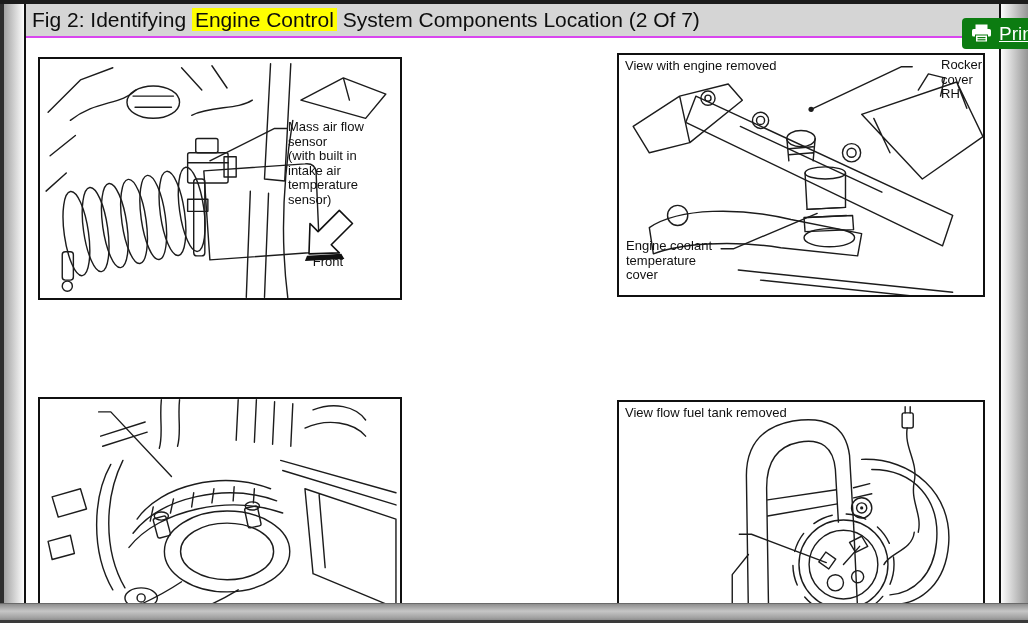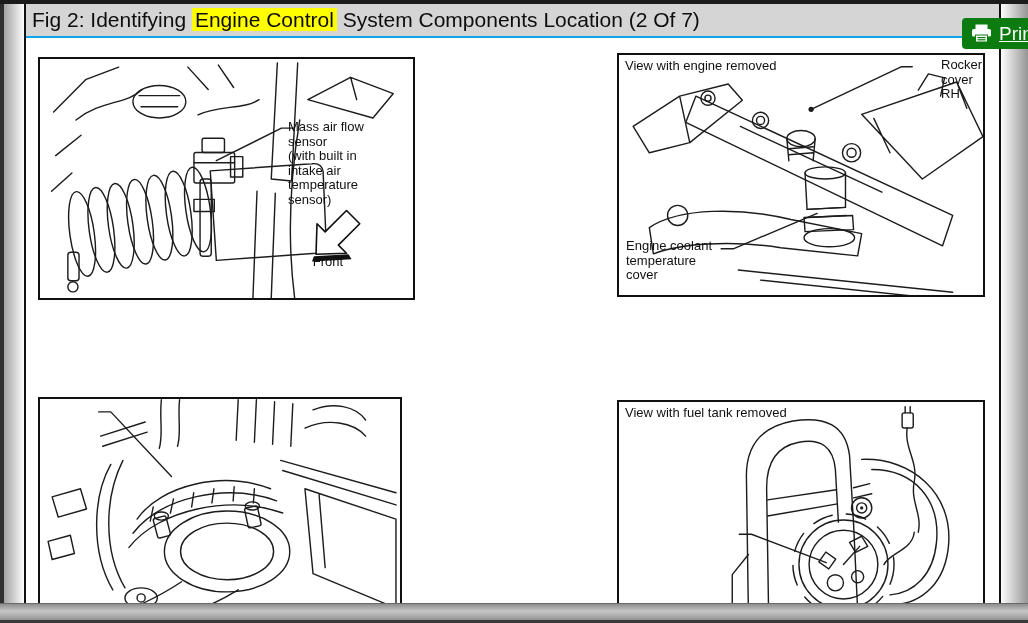--- a/index.html
+++ b/index.html
@@ -20,35 +20,35 @@
   .edge-right-grad{position:absolute;left:1001px;top:4px;width:27px;height:619px;
     background:linear-gradient(to right,#fdfdfd,#959595);z-index:25;}
 
   .scrollbar{position:absolute;left:0;top:603px;width:100%;height:17px;box-sizing:border-box;
     border-top:1px solid #6a6a6a;
     background:linear-gradient(to bottom,#8e8e8e,#c6c6c6 45%,#a2a2a2 85%,#8f8f8f);z-index:30;}
   .bottom-strip{position:absolute;left:0;top:620px;width:100%;height:3px;background:#3a3a3a;z-index:30;}
 
   
   .titlebar{position:absolute;left:26px;top:4px;width:973px;height:34px;box-sizing:border-box;
-    background:#d5d5d5;border-bottom:2px solid #0ea5e9;
+    background:#d5d5d5;border-bottom:2px solid #d946ef;
     display:flex;align-items:center;padding-left:6px;z-index:10;
     font-size:21px;color:#0d0d0d;white-space:nowrap;}
   .hl{background:#ffff00;padding:0 3px;}
 
   
   .print-btn{position:absolute;left:962px;top:18px;width:90px;height:31px;box-sizing:border-box;
     background:#0c7c11;border-radius:4px 0 0 4px;display:flex;align-items:center;
     gap:7px;padding-left:9px;z-index:40;cursor:pointer;}
   .print-btn span{color:#ffffff;font-size:19px;text-decoration:underline;}
   .print-btn svg{display:block;}
 
   
   .panel{position:absolute;background:#ffffff;border:2px solid #101010;z-index:1;}
-  #panel1{left:38px;top:57px;width:360px;height:239px;padding-left:13px;}
+  #panel1{left:38px;top:57px;width:360px;height:239px;}
   #panel2{left:617px;top:53px;width:364px;height:240px;}
   #panel3{left:38px;top:397px;width:360px;height:226px;}
   #panel4{left:617px;top:400px;width:364px;height:223px;}
   .panel svg{position:absolute;left:0;top:0;width:100%;height:100%;}
   .lbl{position:absolute;font-weight:400;font-size:13px;line-height:14.5px;color:#101010;
     white-space:pre-line;z-index:2;}
   .art{stroke:#1c1c1c;stroke-width:1.4;fill:none;stroke-linecap:round;stroke-linejoin:round;}
 </style>
 </head>
 <body>
@@ -224,21 +224,21 @@
           <path d="M283,10 v-6 M288,10 v-6"></path>
           <path d="M285,25 C282,45 296,58 292,78 C288,98 300,110 296,128"></path>
           <path d="M240,56 C290,54 330,90 326,140 C323,178 300,198 272,200"></path>
           <path d="M250,66 C292,66 318,96 314,138 C311,170 292,188 268,190"></path>
           <path d="M292,128 C290,146 268,148 262,160"></path>
         </g>
 
         <path d="M119,130 L131,130 L205,158"></path>
       </g>
     </svg>
-    <div class="lbl" style="left:6px;top:4px;">View with fuel tank removed</div>
+    <div class="lbl" style="left:6px;top:4px;">View flow fuel tank removed</div>
   </div>
 
   <div class="edge-top"></div>
   <div class="edge-left-dark"></div>
   <div class="edge-left-grad"></div>
   <div class="edge-left-line"></div>
   <div class="edge-right-line"></div>
   <div class="edge-right-grad"></div>
   <div class="scrollbar"></div>
   <div class="bottom-strip"></div>

